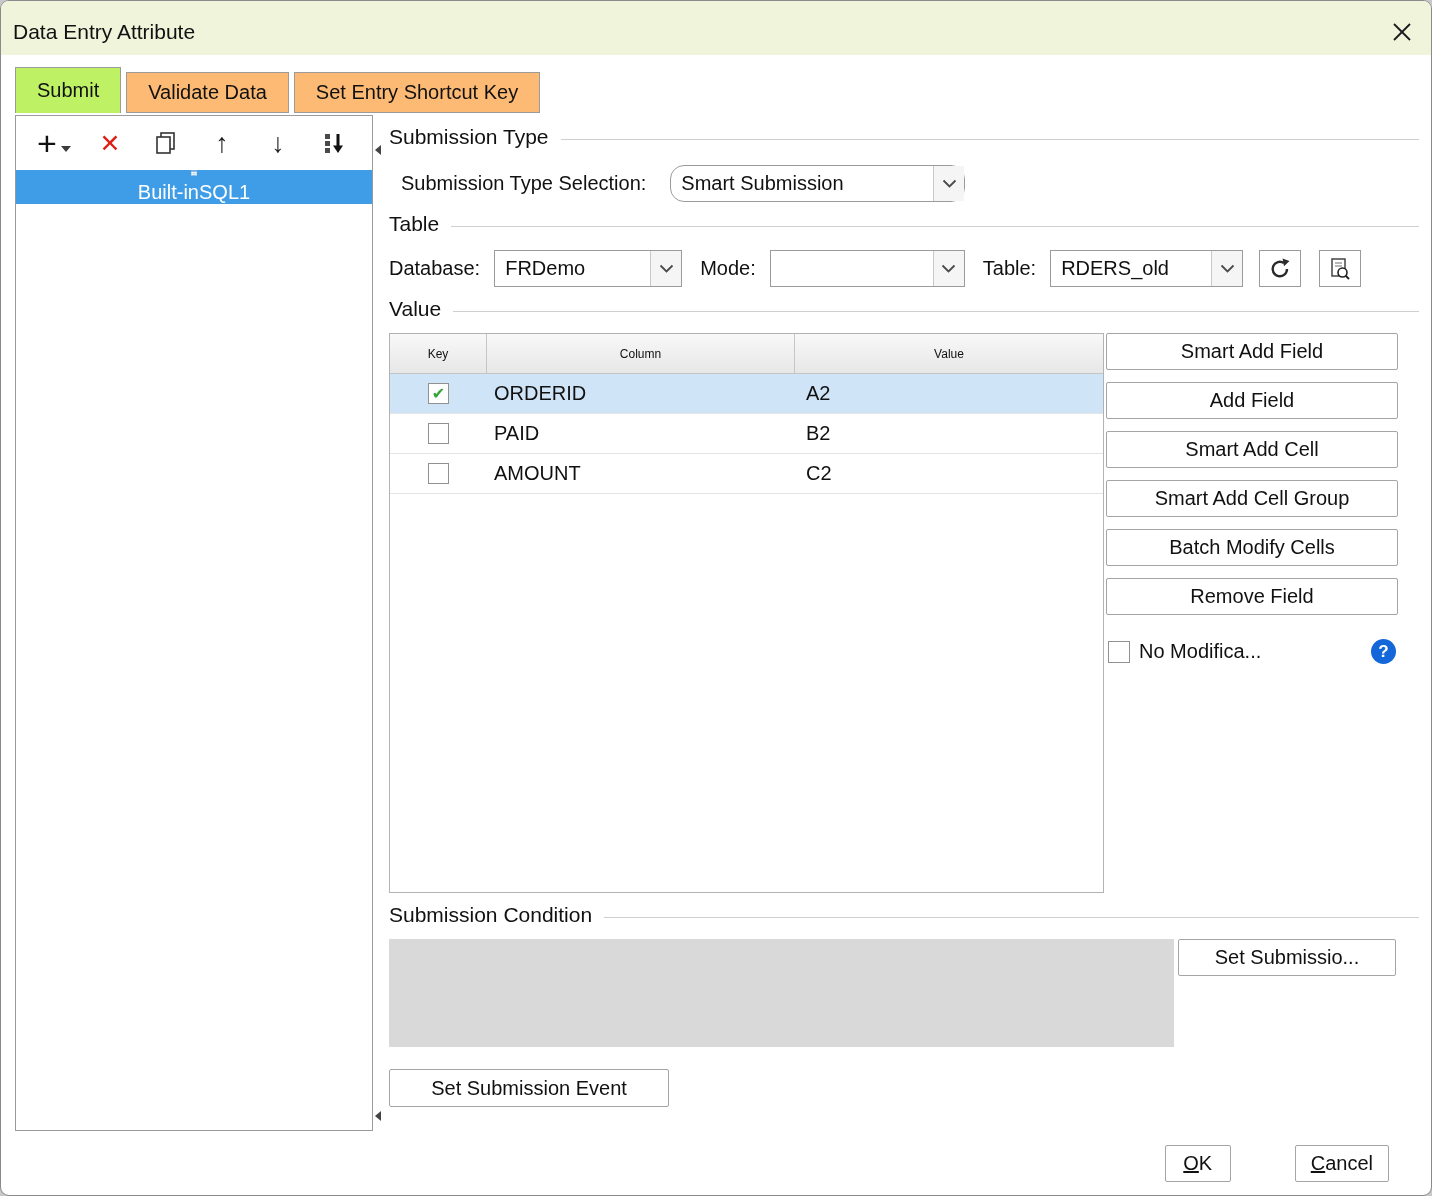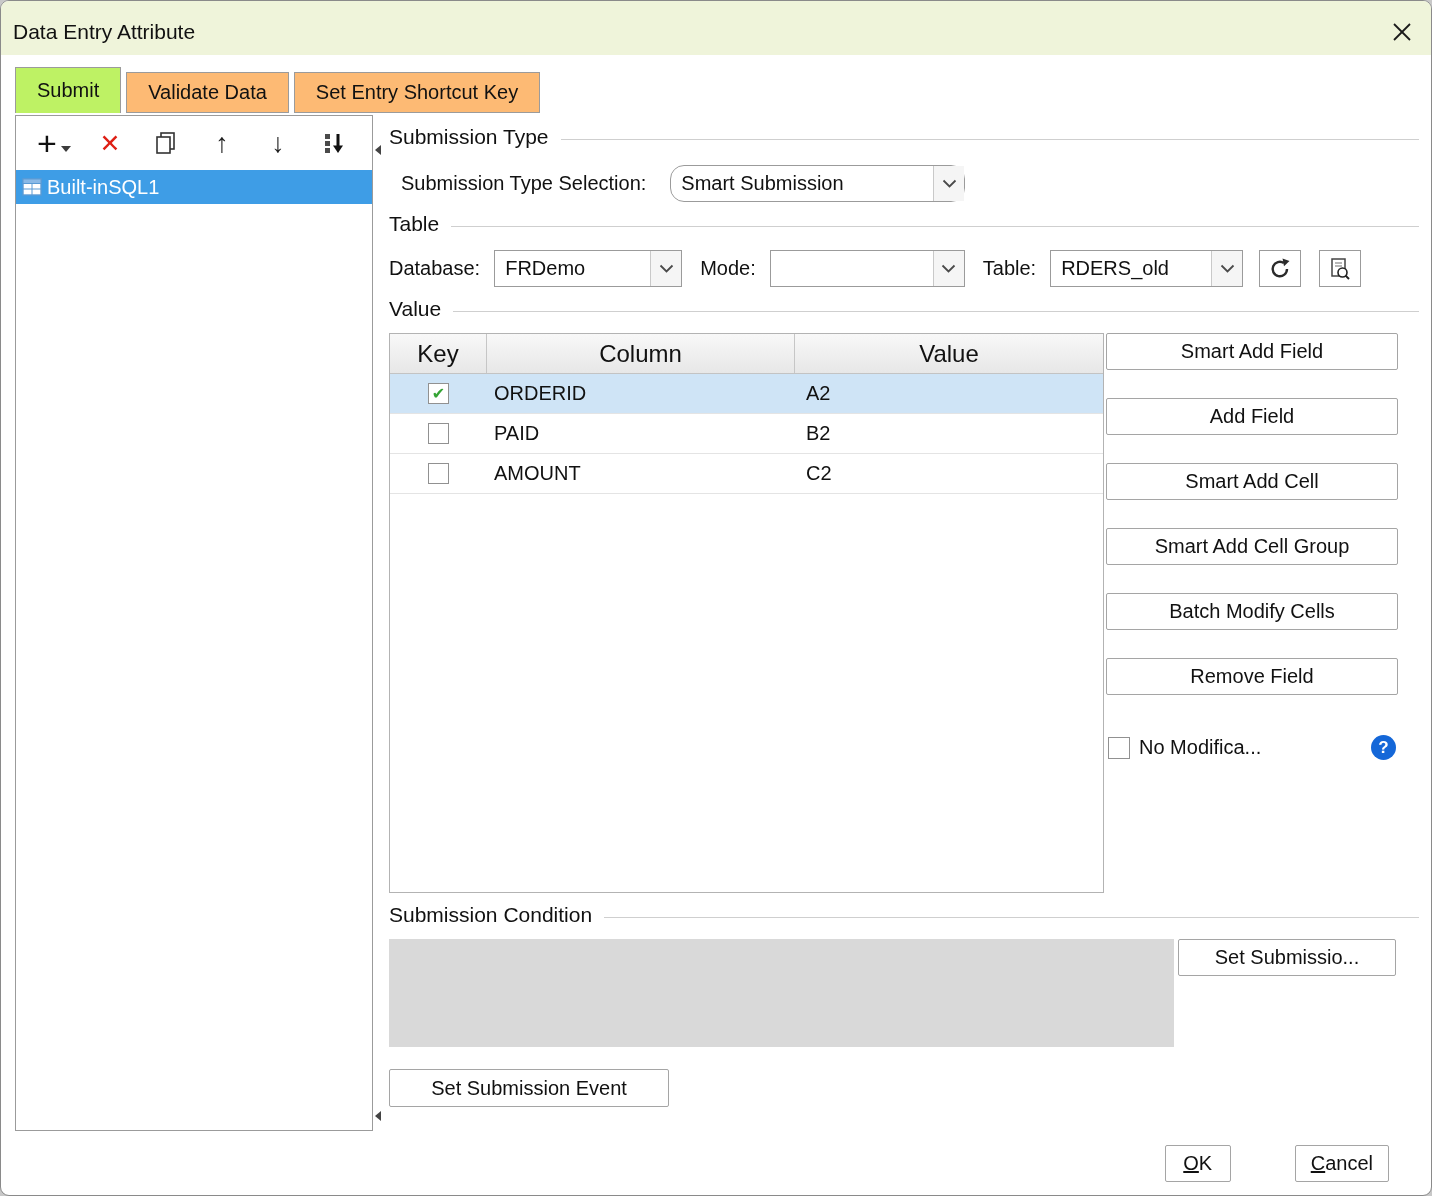--- a/index.html
+++ b/index.html
@@ -75,20 +75,21 @@
   }
   .glyph-x { font-size: 25px; font-weight: bold; color: #de1f14; line-height: 1; }
   .glyph-arrow { font-size: 27px; font-weight: 600; color: #222; line-height: 1; }
   .lp-list { flex: 1; overflow: hidden; }
   .list-item {
     height: 34px;
     display: flex; align-items: center;
     padding: 0 6px; gap: 5px;
     font-size: 20px;
     cursor: pointer;
+    flex-direction: column;
   }
   .list-item.selected { background: #3e9de6; color: #fff; }
   
   .splitter { flex: 0 0 10px; position: relative; cursor: col-resize; }
   .split-mark {
     position: absolute; left: 2px;
     width: 0; height: 0;
     border-top: 5px solid transparent; border-bottom: 5px solid transparent;
     border-right: 6px solid #444;
   }
@@ -130,21 +131,21 @@
     width: 715px; height: 560px;
     border: 1px solid #b3b3b3;
     background: #fff;
     display: flex; flex-direction: column;
   }
   .vhead {
     flex: 0 0 40px;
     display: flex;
     background: linear-gradient(#f8f8f8, #e7e7e7);
     border-bottom: 1px solid #c3c3c3;
-    font-size: 24px;
+    font-size: 12px;
   }
   .vhead .hc { display: flex; align-items: center; justify-content: center; border-right: 1px solid #c6c6c6; }
   .hc.key, .c.key { width: 97px; flex: 0 0 97px; }
   .hc.col, .c.col { width: 308px; flex: 0 0 308px; }
   .hc.val, .c.val { flex: 1; }
   .hc.val { border-right: none; }
   .vrow {
     flex: 0 0 40px;
     display: flex; align-items: center;
     font-size: 20px;
@@ -156,21 +157,21 @@
   .vrow .c.col { padding-left: 7px; }
   .vrow .c.val { padding-left: 11px; }
   .checkbox {
     width: 21px; height: 21px;
     border: 1px solid #919191; background: #fff;
     display: flex; align-items: center; justify-content: center;
     font-size: 16px; font-weight: bold; color: #35a435;
     cursor: pointer; line-height: 1;
   }
   
-  .vbuttons { width: 292px; margin-left: 2px; display: flex; flex-direction: column; gap: 28px; }
+  .vbuttons { width: 292px; margin-left: 2px; display: flex; flex-direction: column; gap: 12px; }
   .btn {
     height: 37px;
     border: 1px solid #a5a5a5; border-radius: 2px;
     background: #fff;
     display: flex; align-items: center; justify-content: center;
     font-size: 20px;
     cursor: pointer;
     white-space: nowrap;
   }
   .nomod-row { display: flex; align-items: center; gap: 9px; margin-top: 12px; padding: 0 2px; font-size: 20px; }

